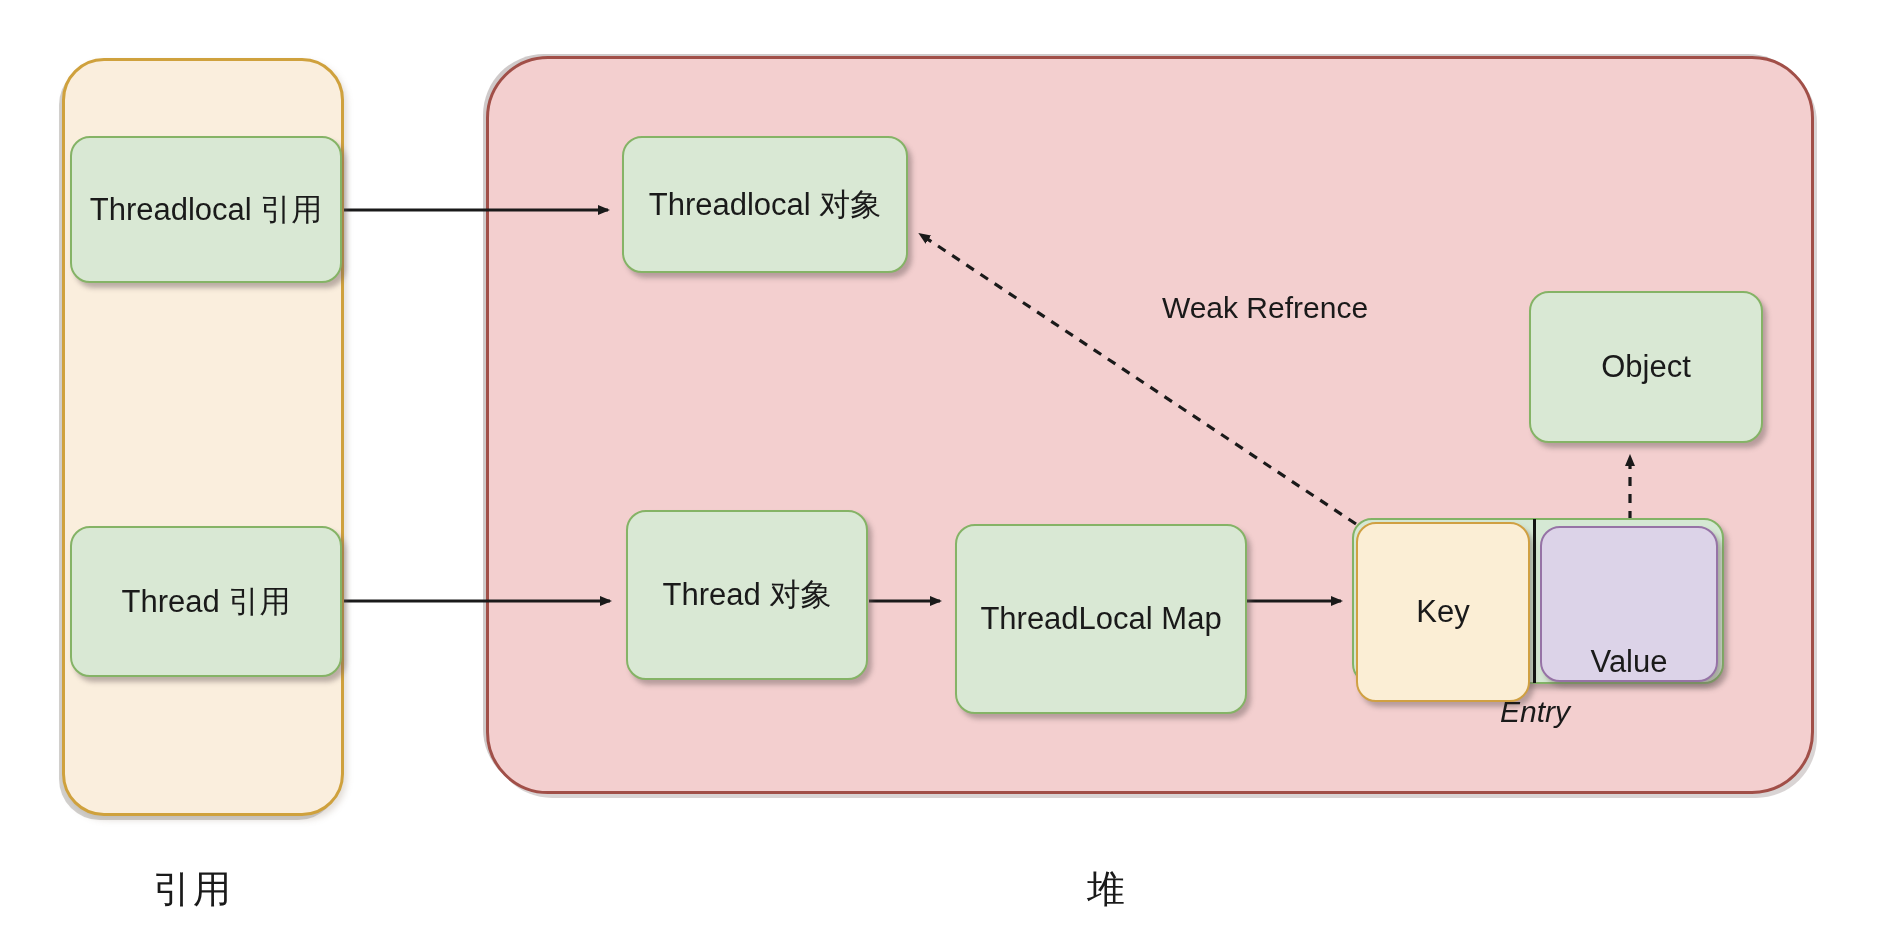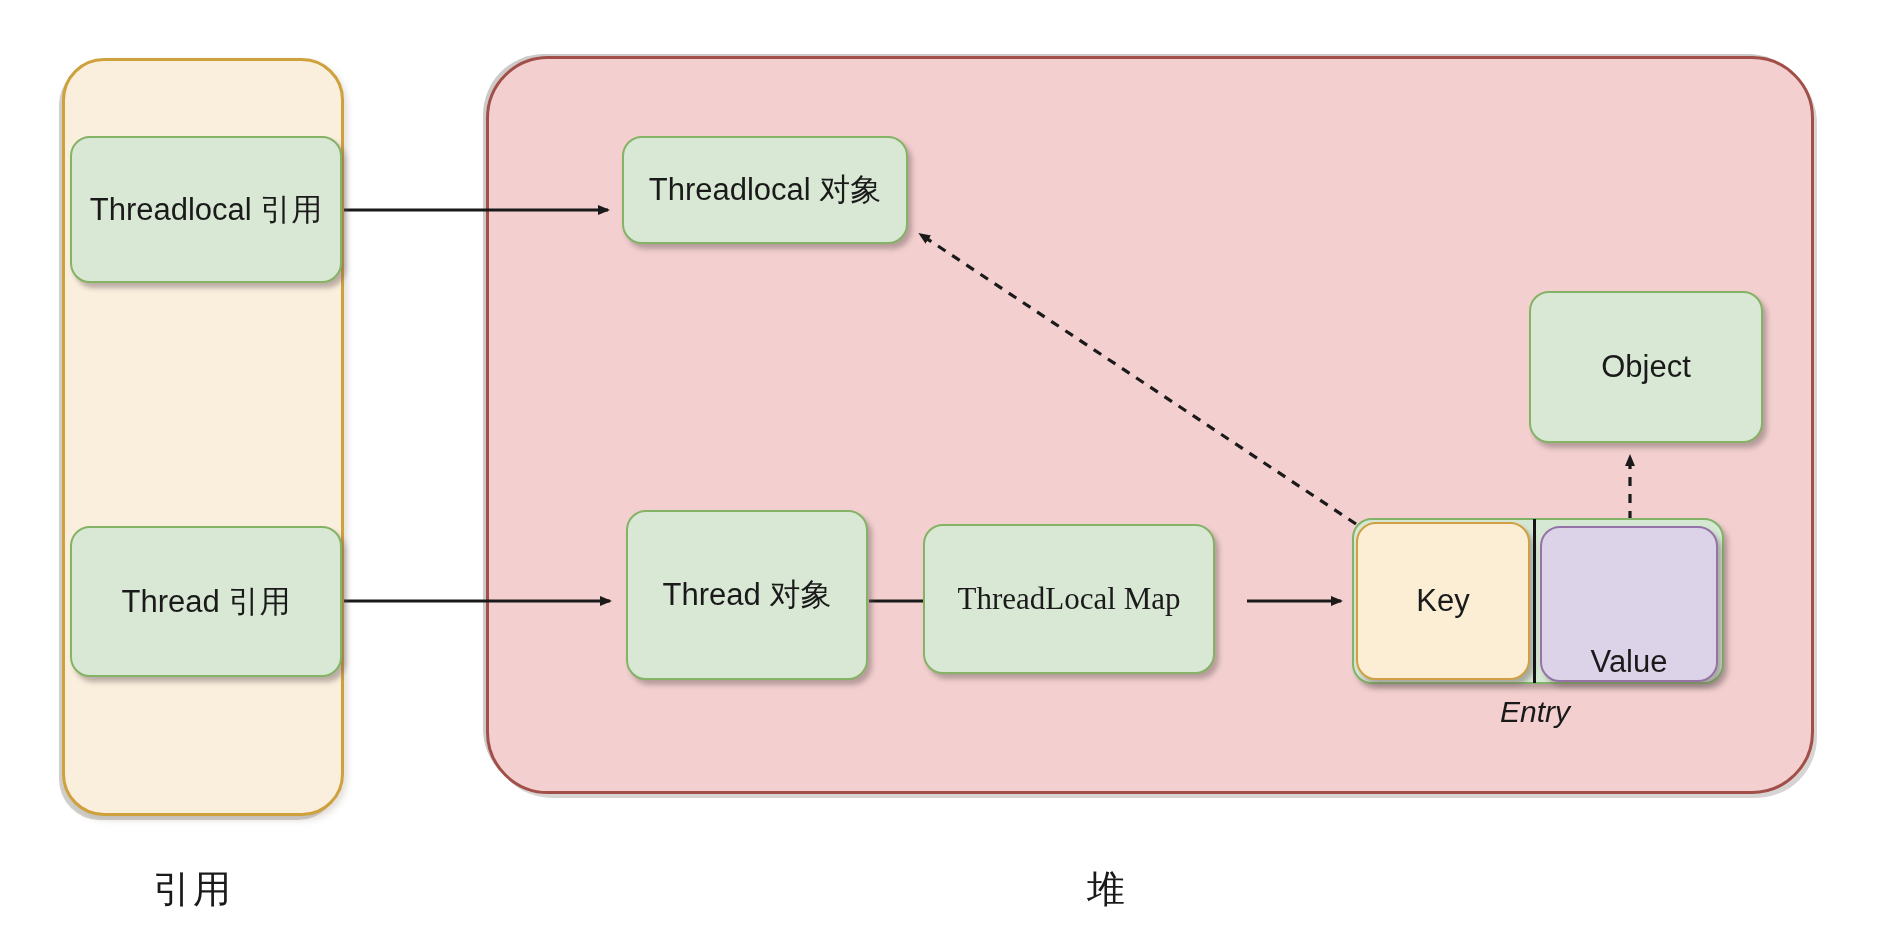--- a/index.html
+++ b/index.html
@@ -63,43 +63,44 @@
   <line x1="1630" y1="520" x2="1630" y2="456" stroke="#1a1a1a" stroke-width="3.2" stroke-dasharray="9 8" marker-end="url(#ah)"></line>
 </svg>
 
 <div class="node green" style="left:70px;top:136px;width:272px;height:147px;">
   <span>Threadlocal 引用</span>
 </div>
 <div class="node green" style="left:70px;top:526px;width:272px;height:151px;">
   <span>Thread 引用</span>
 </div>
 
-<div class="node green" style="left:622px;top:136px;width:286px;height:108px;">
+<div class="node green" style="left:622px;top:136px;width:286px;height:137px;">
   <span>Threadlocal 对象</span>
 </div>
 <div class="node green" style="left:626px;top:510px;width:242px;height:170px;">
   <span>Thread 对象</span>
 </div>
-<div class="node green" style="left:923px;top:524px;width:292px;height:150px;font-family:Liberation Serif, serif;">
+<div class="node green" style="left:955px;top:524px;width:292px;height:190px;">
   <span>ThreadLocal Map</span>
 </div>
 <div class="node green" style="left:1513px;top:291px;width:234px;height:152px;margin-left:16px;">
   <span>Object</span>
 </div>
 
 <div class="entry-wrap" style="left:1352px;top:518px;width:372px;height:166px;"></div>
-<div class="node tan" style="left:1356px;top:522px;width:174px;height:158px;">
+<div class="node tan" style="left:1356px;top:522px;width:174px;height:180px;">
   <span>Key</span>
 </div>
 <div class="divider" style="left:1533px;top:519px;width:3px;height:164px;"></div>
 <div class="node purple" style="left:1540px;top:526px;width:178px;height:156px;">
   <span>Value</span>
 </div>
 
 <div class="floating-label" style="left:1130px;top:291px;width:270px;">
+  <div>Weak Refrence</div>
 </div>
 <div class="floating-label" style="left:1470px;top:695px;width:130px;font-style:italic;">
   <span>Entry</span>
 </div>
 
 <div class="zone-label" style="left:118px;top:864px;width:150px;">
   <span>引用</span>
 </div>
 <div class="zone-label" style="left:1057px;top:864px;width:100px;">
   <span>堆</span>

